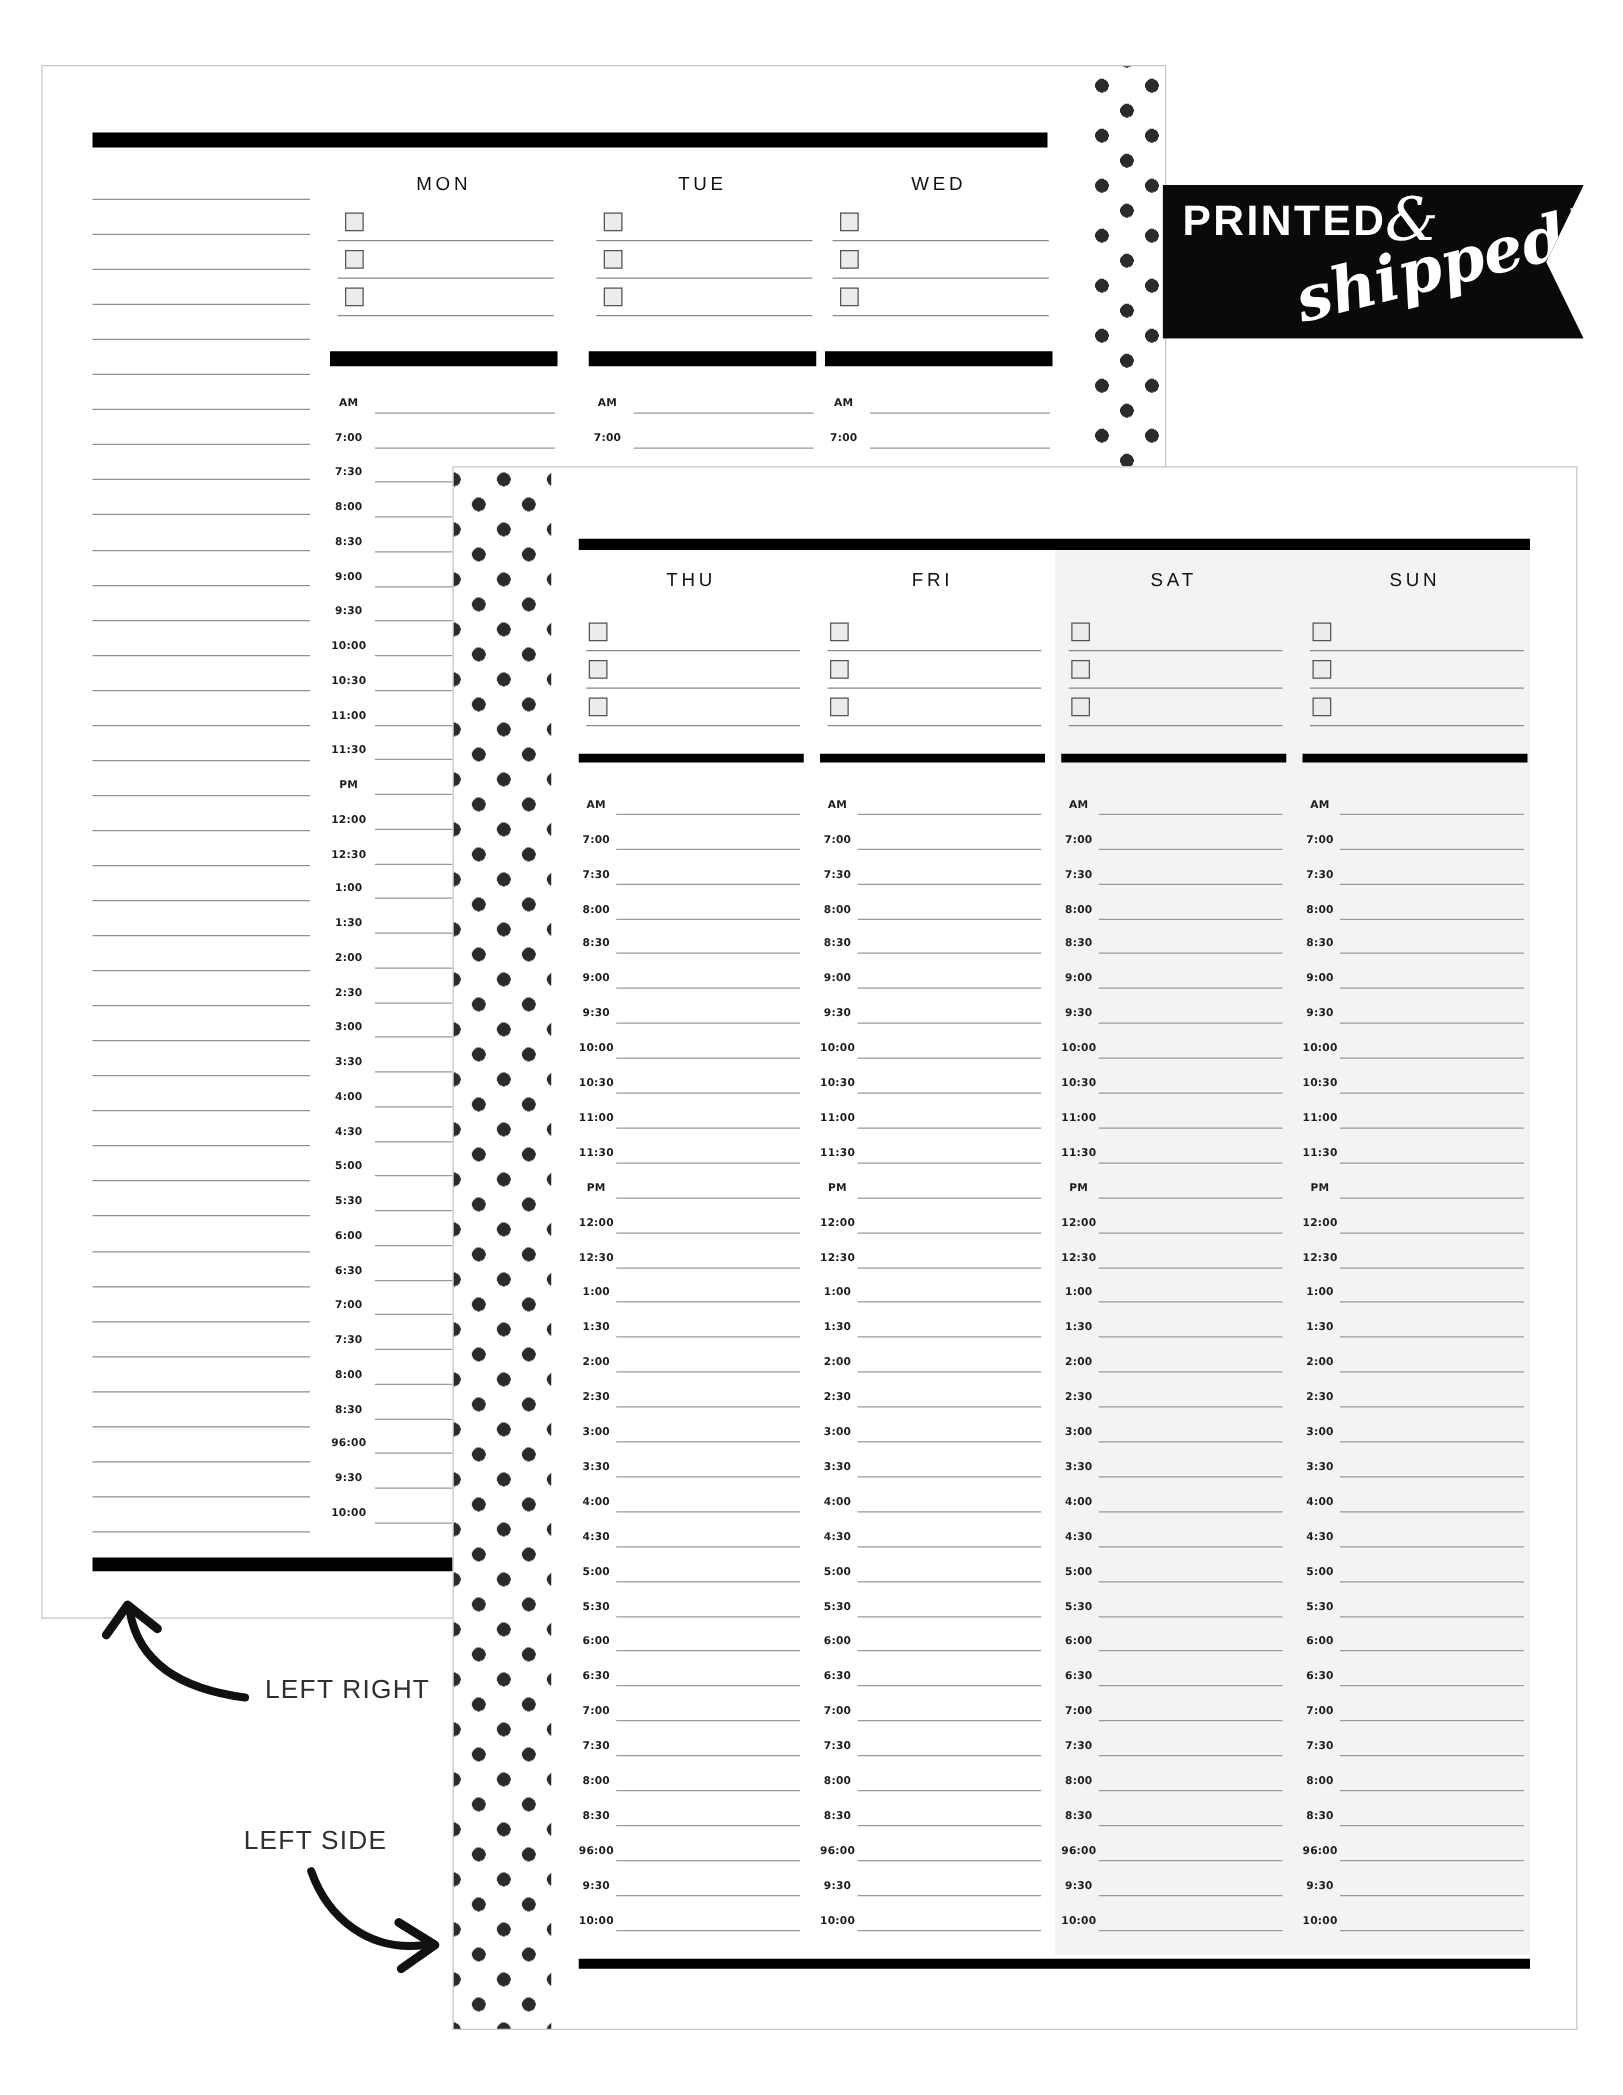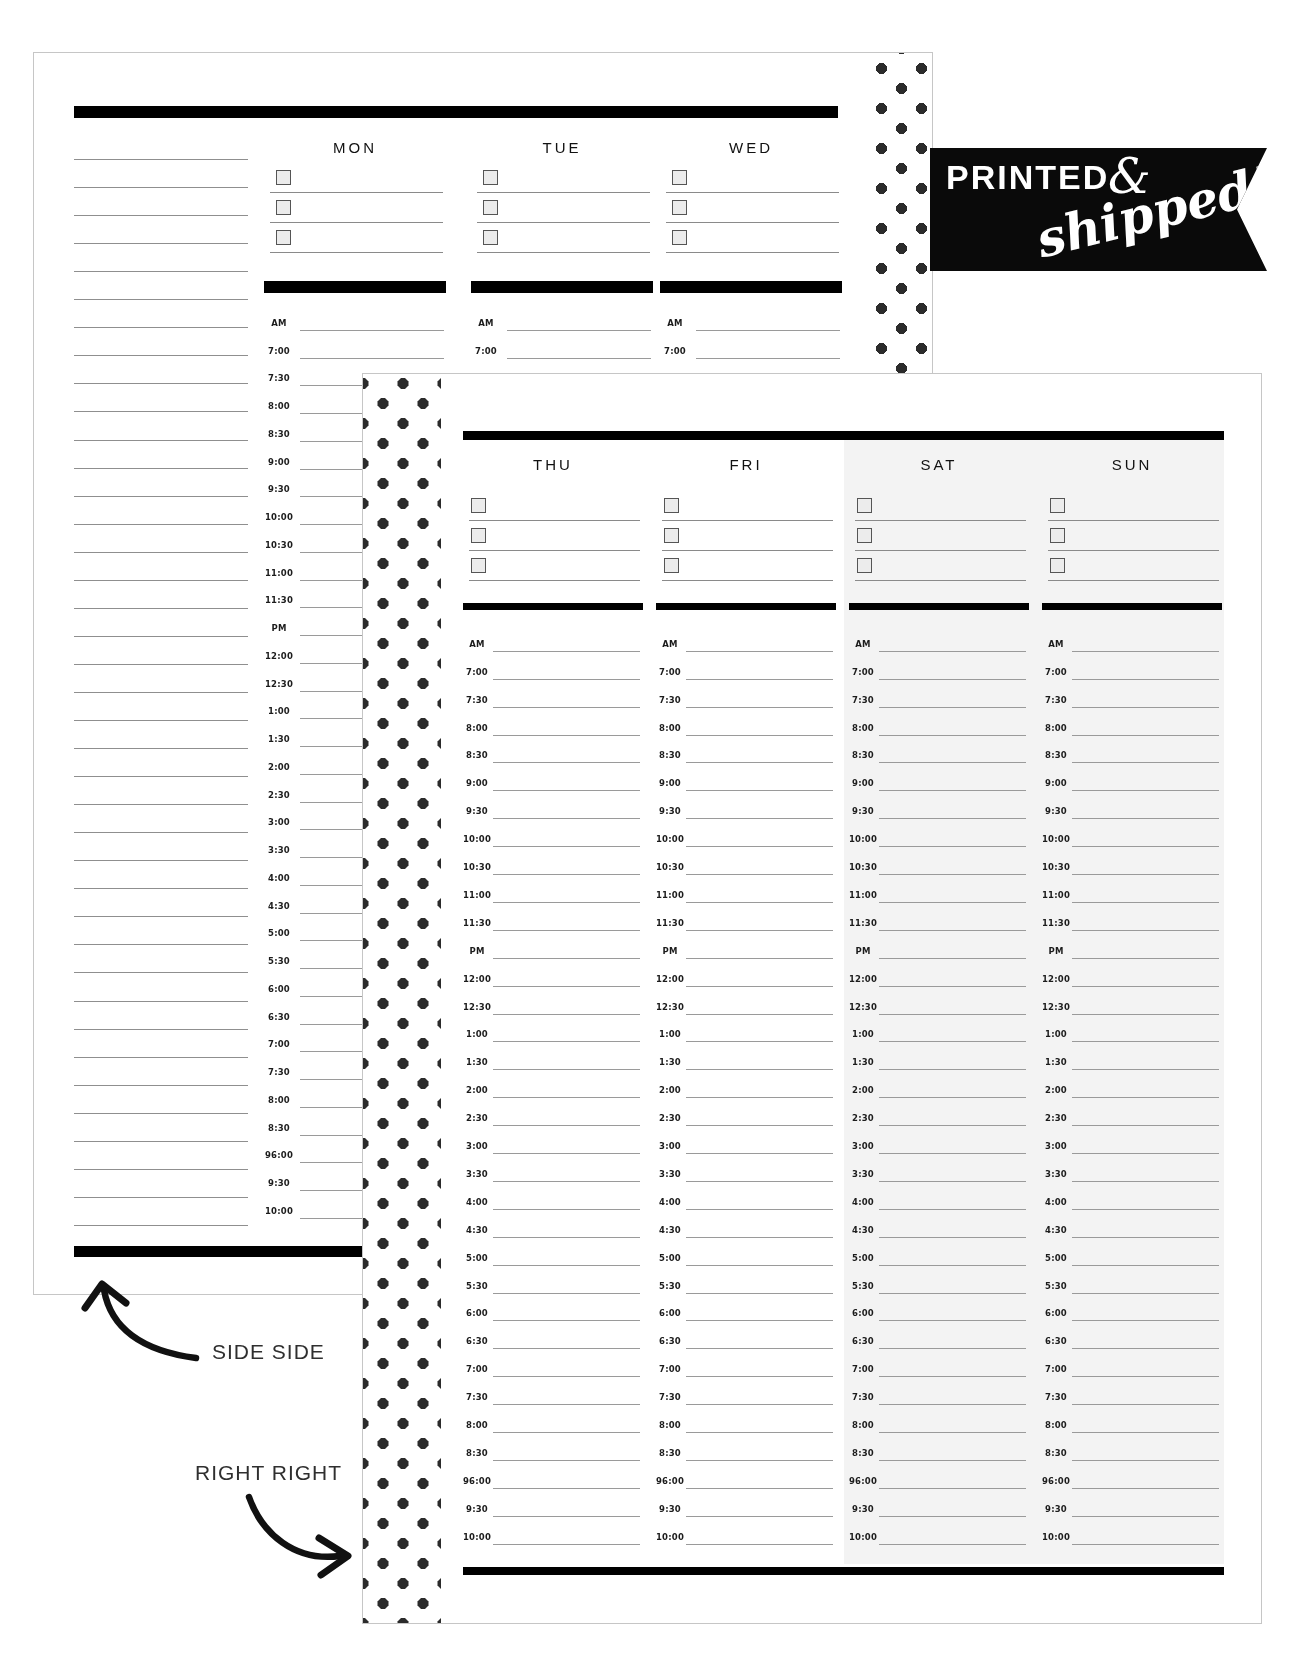--- a/index.html
+++ b/index.html
@@ -1151,22 +1151,22 @@
     <div class="bar" style="left:100px;top:1193px;width:761px;height:8px;"></div>
     <div class="dots" id="front-dots"></div>
   </div>
 
   <div id="banner">
     <span class="printed">PRINTED</span>
     <span class="amp">&amp;</span>
     <span class="shipped">shipped!</span>
   </div>
 
-  <div class="callout" id="callout-left">SIDE SIDE</div>
-  <div class="callout" id="callout-right">RIGHT RIGHT</div>
+  <div class="callout" id="callout-left">LEFT RIGHT</div>
+  <div class="callout" id="callout-right">LEFT SIDE</div>
 
   <svg id="arrows" width="1298" height="1676" viewBox="0 0 1298 1676">
     <g fill="none" stroke="#111" stroke-linecap="round" stroke-linejoin="round">
       <path d="M196,1358 C150,1352 112,1334 104,1290" stroke-width="6.5"></path>
       <path d="M85,1308 L102,1284 L126,1303" stroke-width="7"></path>
       <path d="M249,1497 C262,1534 295,1562 340,1556" stroke-width="6.5"></path>
       <path d="M319,1538 L348,1556 L321,1575" stroke-width="7"></path>
     </g>
   </svg>
 </div>

